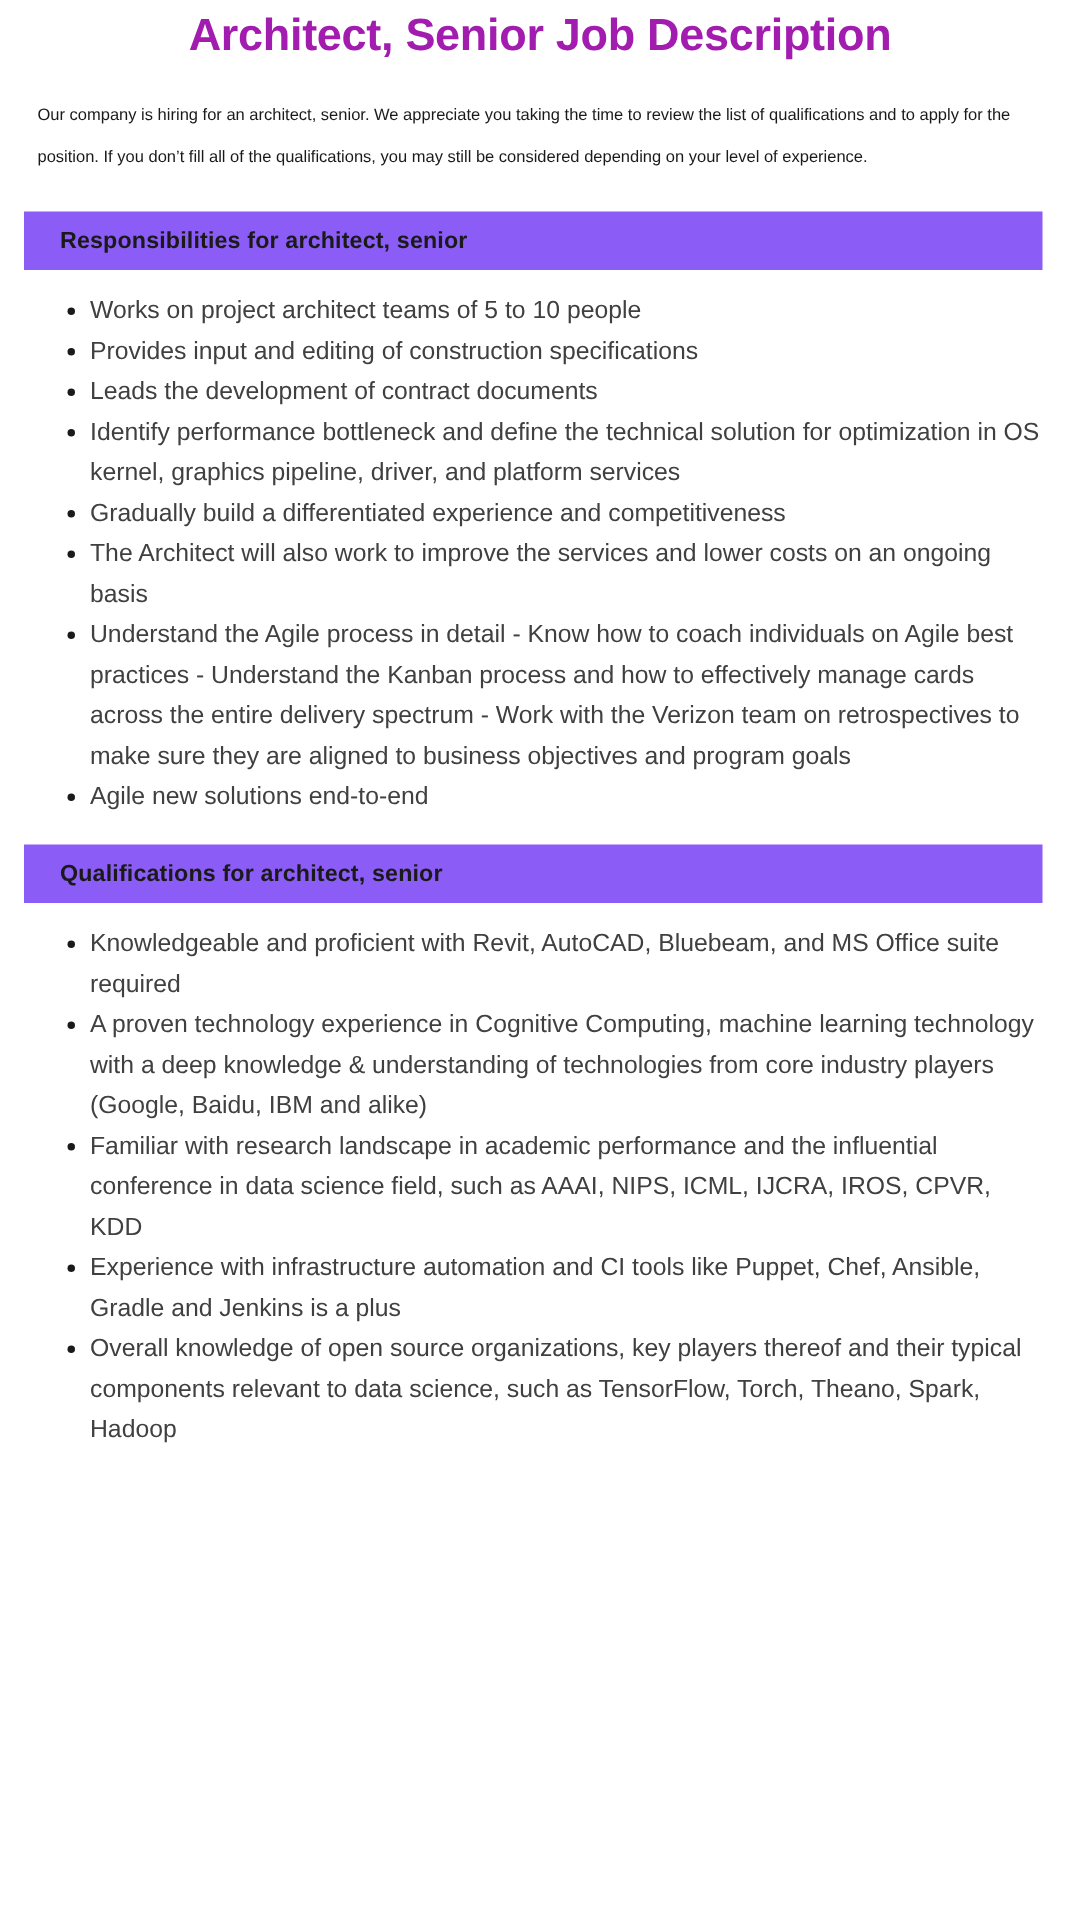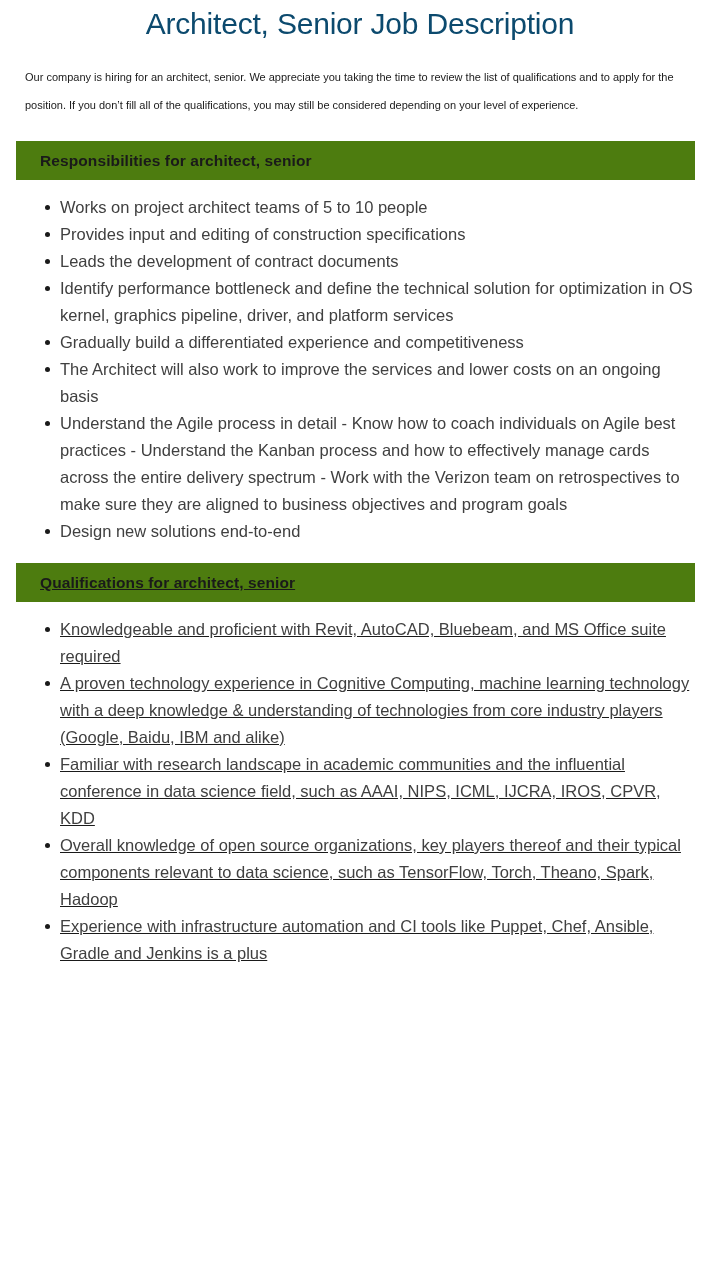--- a/index.html
+++ b/index.html
@@ -19,43 +19,43 @@
   .page {
     width: 720px;
     height: 1272px;
     position: relative;
     box-sizing: border-box;
   }
 
   .doc-title {
     text-align: center;
     font-size: 30px;
-    font-weight: normal;
+    font-weight: bold;
     letter-spacing: -0.2px;
-    color: #0c4a6e;
+    color: #a21caf;
     margin: 0;
     padding: 5px 20px 0 20px;
     line-height: 38px;
   }
 
   .intro {
     margin: 20px 25px 0 25px;
     font-size: 11px;
     line-height: 28px;
     color: #1a1a1a;
     max-width: 670px;
   }
 
   .section {
     margin-top: 22px;
   }
 
   .section-header {
     margin: 0 8px 0 16px;
-    background: #4d7c0f;
+    background: #8b5cf6;
     height: 39px;
     display: flex;
     align-items: center;
     padding-left: 24px;
     box-sizing: border-box;
     width: 679px;
   }
 
   .section-header-label {
     font-size: 15.5px;
@@ -86,21 +86,20 @@
     left: -15px;
     top: 11px;
     width: 5px;
     height: 5px;
     border-radius: 50%;
     background: #1a1a1a;
   }
 
   .section-qualifications {
     margin-top: 18px;
-    text-decoration: underline;
   }
 </style>
 </head>
 <body>
 
 <div class="page">
 
   <h1 class="doc-title">Architect, Senior Job Description</h1>
 
   <p class="intro">Our company is hiring for an architect, senior. We appreciate you taking the time to review the list of qualifications and to apply for the position. If you don’t fill all of the qualifications, you may still be considered depending on your level of experience.</p>
@@ -110,30 +109,30 @@
       <span class="section-header-label">Responsibilities for architect, senior</span>
     </div>
     <ul class="bullets" id="responsibilities-list">
         <li>Works on project architect teams of 5 to 10 people</li>
         <li>Provides input and editing of construction specifications</li>
         <li>Leads the development of contract documents</li>
         <li>Identify performance bottleneck and define the technical solution for optimization in OS kernel, graphics pipeline, driver, and platform services</li>
         <li>Gradually build a differentiated experience and competitiveness</li>
         <li>The Architect will also work to improve the services and lower costs on an ongoing basis</li>
         <li>Understand the Agile process in detail - Know how to coach individuals on Agile best practices - Understand the Kanban process and how to effectively manage cards across the entire delivery spectrum - Work with the Verizon team on retrospectives to make sure they are aligned to business objectives and program goals</li>
-        <li>Design new solutions end-to-end</li>
+        <li>Agile new solutions end-to-end</li>
       </ul>
   </div>
 
   <div class="section section-qualifications">
     <div class="section-header">
       <span class="section-header-label">Qualifications for architect, senior</span>
     </div>
     <ul class="bullets" id="qualifications-list">
         <li>Knowledgeable and proficient with Revit, AutoCAD, Bluebeam, and MS Office suite required</li>
         <li>A proven technology experience in Cognitive Computing, machine learning technology with a deep knowledge &amp; understanding of technologies from core industry players (Google, Baidu, IBM and alike)</li>
-        <li>Familiar with research landscape in academic communities and the influential conference in data science field, such as AAAI, NIPS, ICML, IJCRA, IROS, CPVR, KDD</li>
+        <li>Familiar with research landscape in academic performance and the influential conference in data science field, such as AAAI, NIPS, ICML, IJCRA, IROS, CPVR, KDD</li>
+        <li>Experience with infrastructure automation and CI tools like Puppet, Chef, Ansible, Gradle and Jenkins is a plus</li>
         <li>Overall knowledge of open source organizations, key players thereof and their typical components relevant to data science, such as TensorFlow, Torch, Theano, Spark, Hadoop</li>
-        <li>Experience with infrastructure automation and CI tools like Puppet, Chef, Ansible, Gradle and Jenkins is a plus</li>
       </ul>
   </div>
 
 </div>
 
 </body></html>

